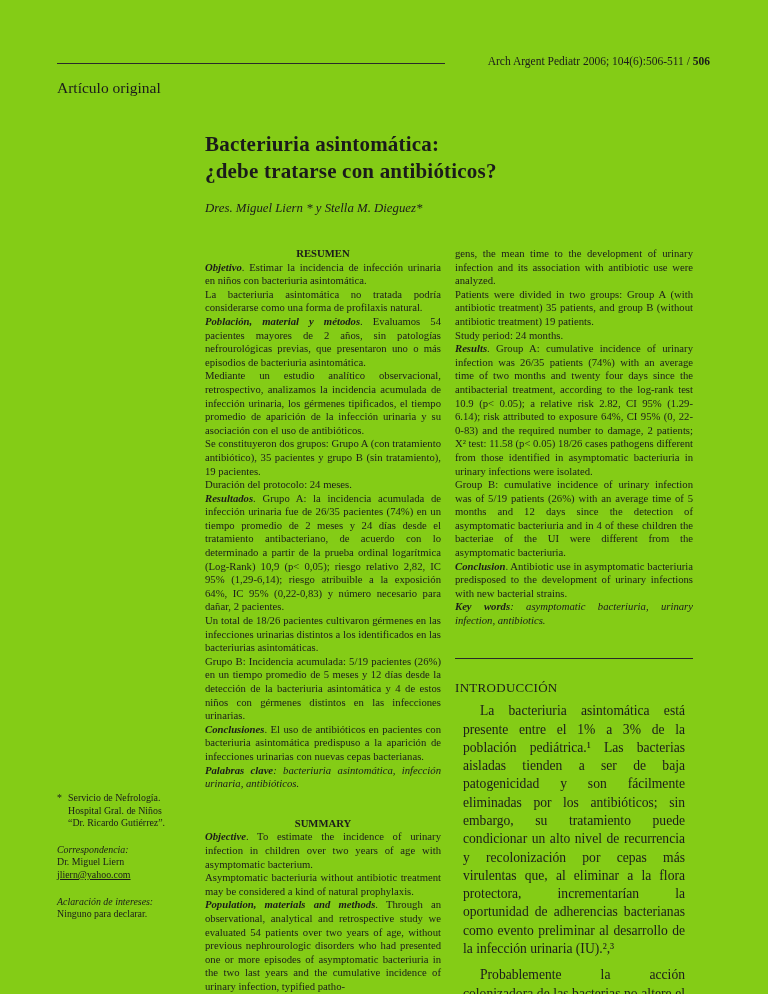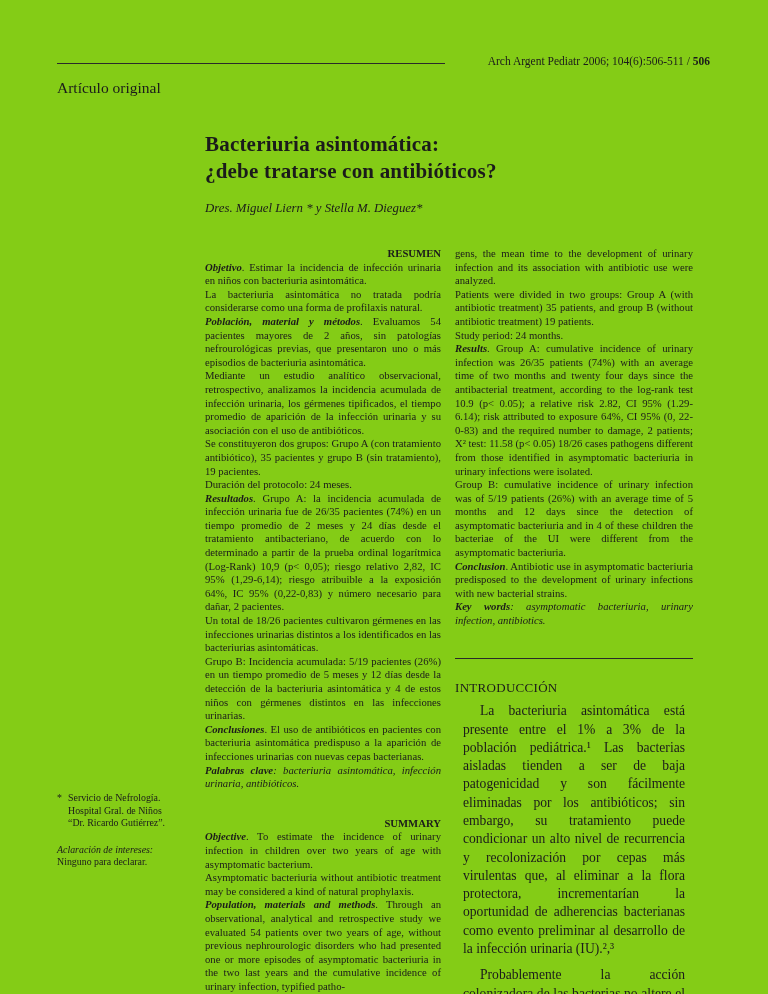--- a/index.html
+++ b/index.html
@@ -16,21 +16,21 @@
   .article-type { position:absolute; left:57px; top:79px; font-size:15.5px; font-weight:normal; }
 
   
   .title { position:absolute; left:205px; top:131px; width:320px; font-size:21px; font-weight:bold; line-height:27px; letter-spacing:.2px; }
   .authors { position:absolute; left:205px; top:201px; font-size:12.8px; font-style:italic; }
 
   
   .col { position:absolute; top:247px; font-size:10.7px; line-height:13.6px; text-align:justify; }
   .col-left  { left:205px; width:236px; }
   .col-right { left:455px; width:238px; }
-  .abs-heading { font-weight:bold; text-align:right; }
+  .abs-heading { font-weight:bold; text-align:center; }
   .abs-heading.gap { margin-top:26px; }
   .col p { margin:0; }
   .col p .lead { font-weight:bold; font-style:italic; }
   .col p i { font-style:italic; }
 
   
   .intro-divider { border:none; border-top:1px solid #2a2a2a; margin:30px 0 0 0; }
   .intro-heading { font-weight:normal; font-size:13px; text-align:left; margin-top:22px; letter-spacing:.3px; }
   .intro-body { font-size:13.6px; line-height:18.3px; text-align:justify; margin-top:4px; }
   .intro-body p { margin:8px; text-indent:17px; }
@@ -104,18 +104,23 @@
   </div>
 
   <div class="sidebar">
     <div class="affiliation">
       <span class="marker">*</span>
       <span class="line">Servicio de Nefrología.</span>
       <span class="line">Hospital Gral. de Niños</span>
       <span class="line">“Dr. Ricardo Gutiérrez”.</span>
     </div>
     <div class="sb-block">
+      <div class="sb-italic">Correspondencia:</div>
+      <div>Dr. Miguel Liern</div>
+      <div class="email">jliern@yahoo.com</div>
+    </div>
+    <div class="sb-block">
       <div class="sb-italic">Aclaración de intereses:</div>
       <div>Ninguno para declarar.</div>
     </div>
   </div>
 
 </div>
 
 </body></html>

